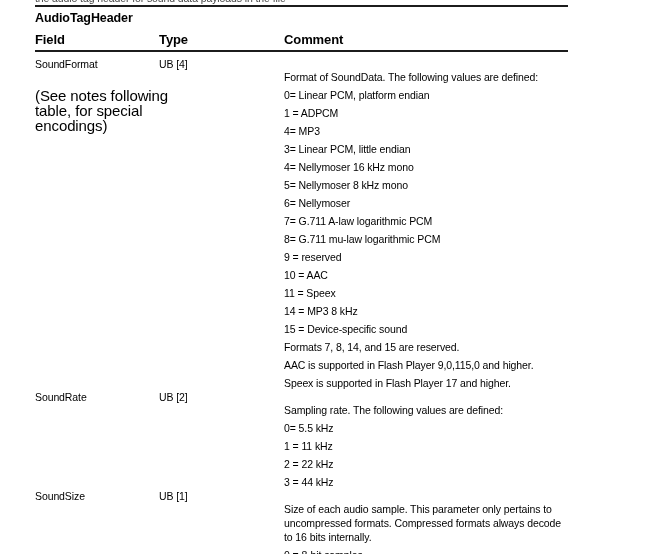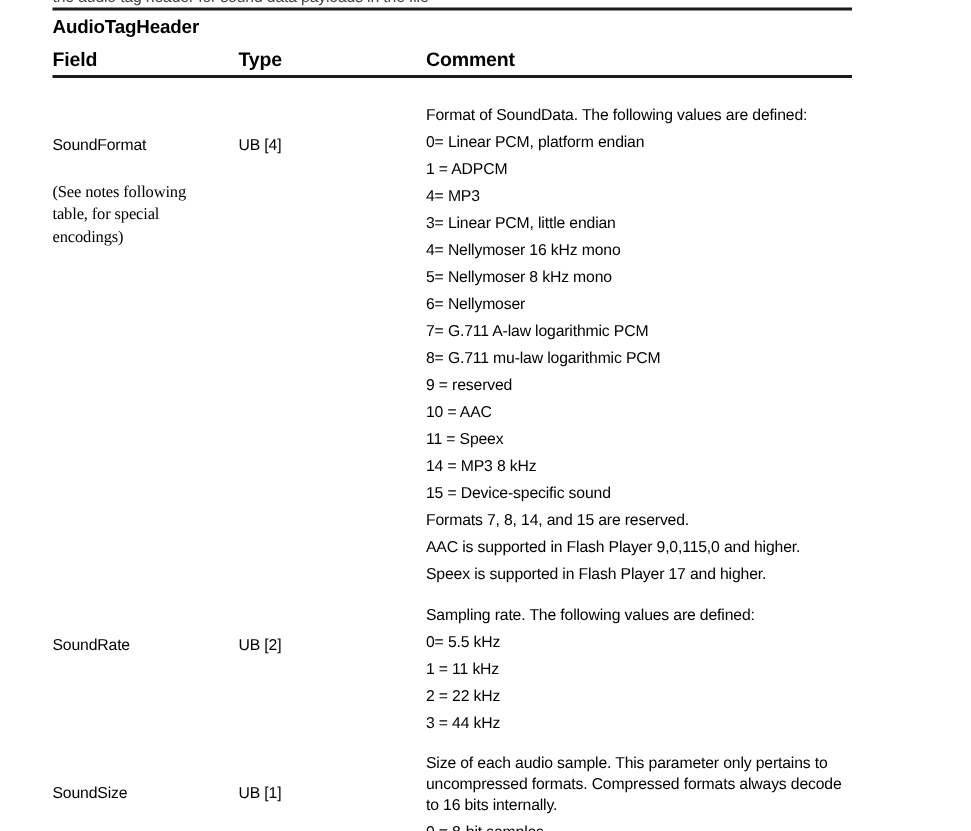--- a/index.html
+++ b/index.html
@@ -26,28 +26,28 @@
   .col-heads {
     position:absolute; left:35px; top:32px; width:560px;
     display:grid; grid-template-columns:124px 125px 311px;
     font-size:13px; font-weight:bold;
   }
 
   .tbody { position:absolute; left:35px; top:57px; width:585px; }
   .row { display:grid; grid-template-columns:124px 125px 336px; align-items:start; }
 
   .cell { font-size:10.5px; line-height:14px; }
-  .field-label, .type-label { white-space:nowrap;margin-top:33px; }
+  .field-label, .type-label { white-space:nowrap; }
 
   .cline { font-size:10.5px; line-height:14px; margin-top:4px; white-space:nowrap; }
   .cline.first { margin-top:13px; }
   .cline.cont  { margin-top:0; }
 
   .field-note { margin-top:17px; }
-  .note-line { font-size:11px; line-height:15px; white-space:nowrap;font-family:Liberation Serif, serif; }
+  .note-line { font-size:15px; line-height:15px; white-space:nowrap; }
 </style>
 </head>
 <body>
 
 <div class="page">
 
   <div class="crop-remnant">
     <span>the audio tag header for sound data payloads in the file</span>
   </div>
 

